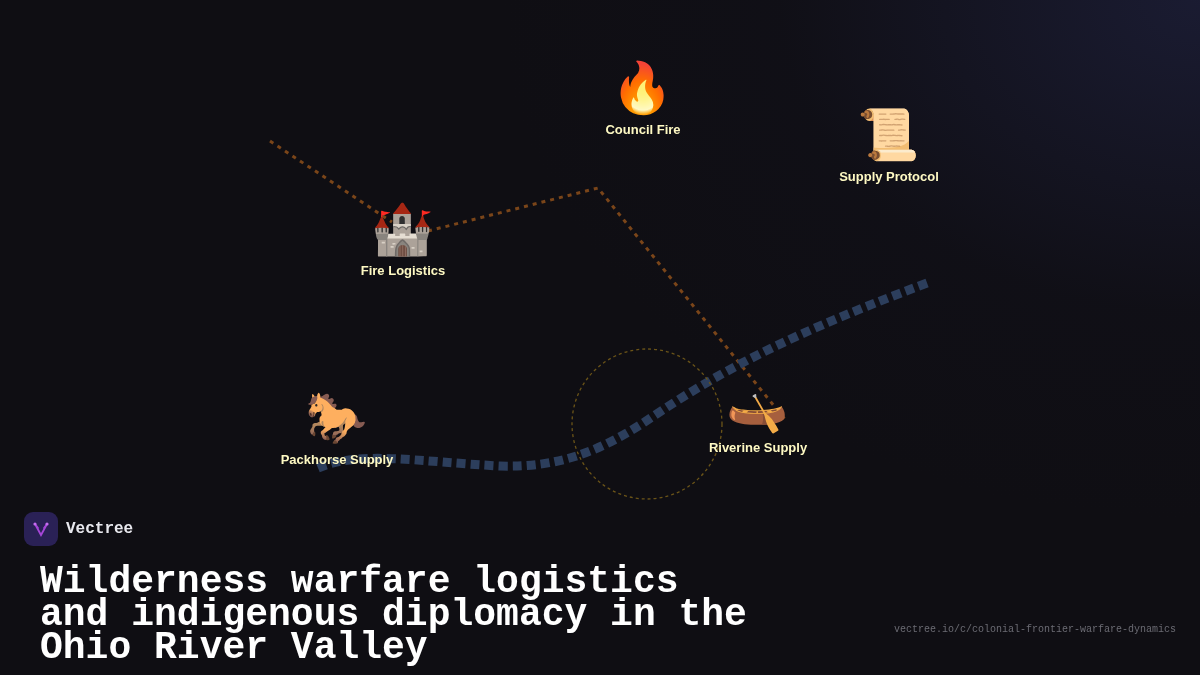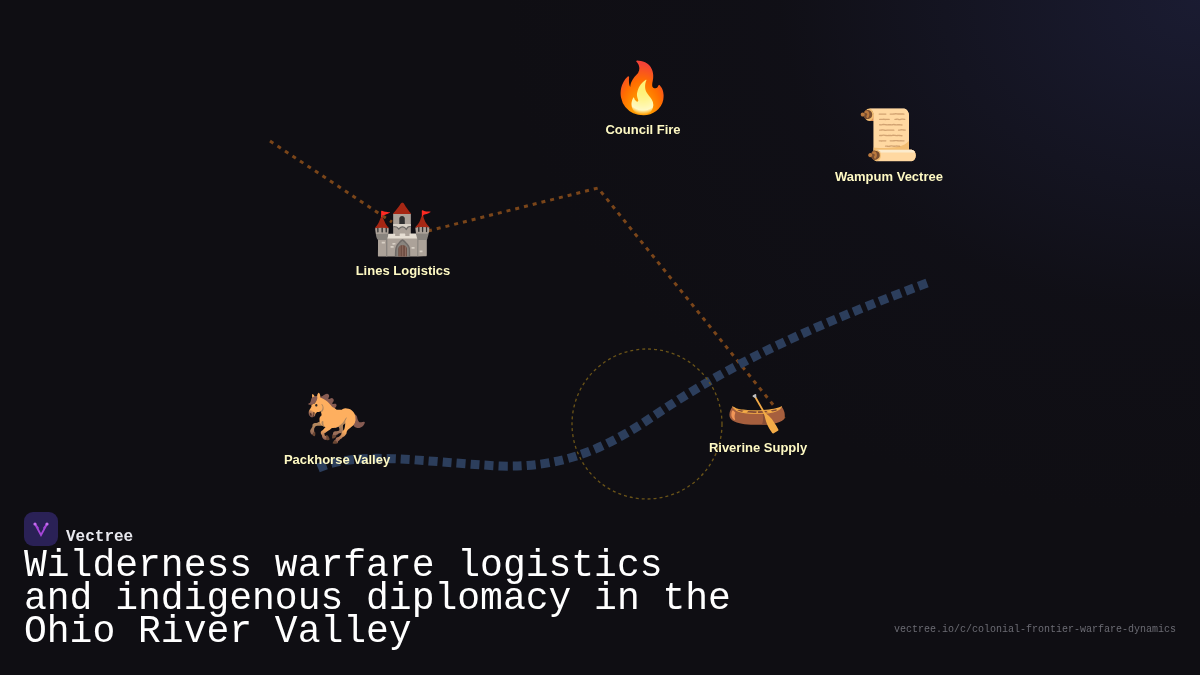--- a/index.html
+++ b/index.html
@@ -12,57 +12,57 @@
       position: absolute; inset: 0;
       background:
         radial-gradient(ellipse 700px 520px at 1200px 0px, rgba(30,32,60,0.75), rgba(20,20,35,0.2) 60%, rgba(15,14,19,0) 100%);
     }
     svg.links { position: absolute; left: 0; top: 0; }
     .node { position: absolute; transform: translate(-50%, 0); text-align: center; }
     .node .icon { font-size: 50px; line-height: 56px; display: block;
       font-family: "DejaVu Sans", sans-serif; }
     .node .label { color: #fef9c3; font-weight: bold; font-size: 13px; display: block;
       margin-top: 6px; white-space: nowrap; }
-    .brand { position: absolute; left: 24px; top: 512px; display: flex; align-items: flex-end; }
+    .brand { position: absolute; left: 24px; top: 512px; display: flex; align-items: center; }
     .brand-logo { width: 34px; height: 34px; border-radius: 9px; background: #2a2156;
       display: flex; align-items: center; justify-content: center; }
     .brand-name { color: #e8e8ee; font-family: "Liberation Mono", monospace; font-weight: bold;
       font-size: 16px; margin-left: 8px; }
     .title { position: absolute; left: 24px; top: 549px; width: 720px; color: #ffffff;
-      font-family: "Liberation Mono", monospace; font-weight: normal; font-size: 38px;
-      line-height: 33px; margin: 0; }
+      font-family: "Liberation Mono", monospace; font-weight: bold; font-size: 38px;
+      line-height: 33px; margin: 16px; }
     .url { position: absolute; right: 24px; top: 624px; color: #6b6b73;
       font-family: "Liberation Mono", monospace; font-size: 10px; }
   </style>
 </head>
 <body>
 
 <div class="bg-glow"></div>
 
 <svg class="links" width="1200" height="675">
   <path d="M270,141 L392,222 M428,231 L598,188 L787,422" fill="none" stroke="#7a4519" stroke-width="3" stroke-dasharray="4,5"></path>
   <path d="M318,468 C360,450 420,462 500,466 C560,468 600,450 640,425 C700,385 760,345 930,282" fill="none" stroke="#2c3e5c" stroke-width="9" stroke-dasharray="9,5"></path>
   <circle cx="647" cy="424" r="75" fill="none" stroke="#6b5418" stroke-width="1.3" stroke-dasharray="3,3"></circle>
 </svg>
 
 <div class="node" style="left:643px; top:60px;">
   <span class="icon">🔥</span>
   <span class="label">Council Fire</span>
 </div>
 <div class="node" style="left:889px; top:107px;">
   <span class="icon">📜</span>
-  <span class="label">Wampum Vectree</span>
+  <span class="label">Supply Protocol</span>
 </div>
 <div class="node" style="left:403px; top:201px;">
   <span class="icon">🏰</span>
-  <span class="label">Lines Logistics</span>
+  <span class="label">Fire Logistics</span>
 </div>
 <div class="node" style="left:337px; top:390px;">
   <span class="icon">🐎</span>
-  <span class="label">Packhorse Valley</span>
+  <span class="label">Packhorse Supply</span>
 </div>
 <div class="node" style="left:758px; top:378px;">
   <span class="icon">🛶</span>
   <span class="label">Riverine Supply</span>
 </div>
 
 <div class="brand">
   <div class="brand-logo">
     <svg width="20" height="20" viewBox="0 0 20 20">
       <path d="M4,5 L10,16 L16,5 M4,5 L7,9 M16,5 L13,9" stroke="#a646d8" stroke-width="1.8" fill="none" stroke-linecap="round"></path>

